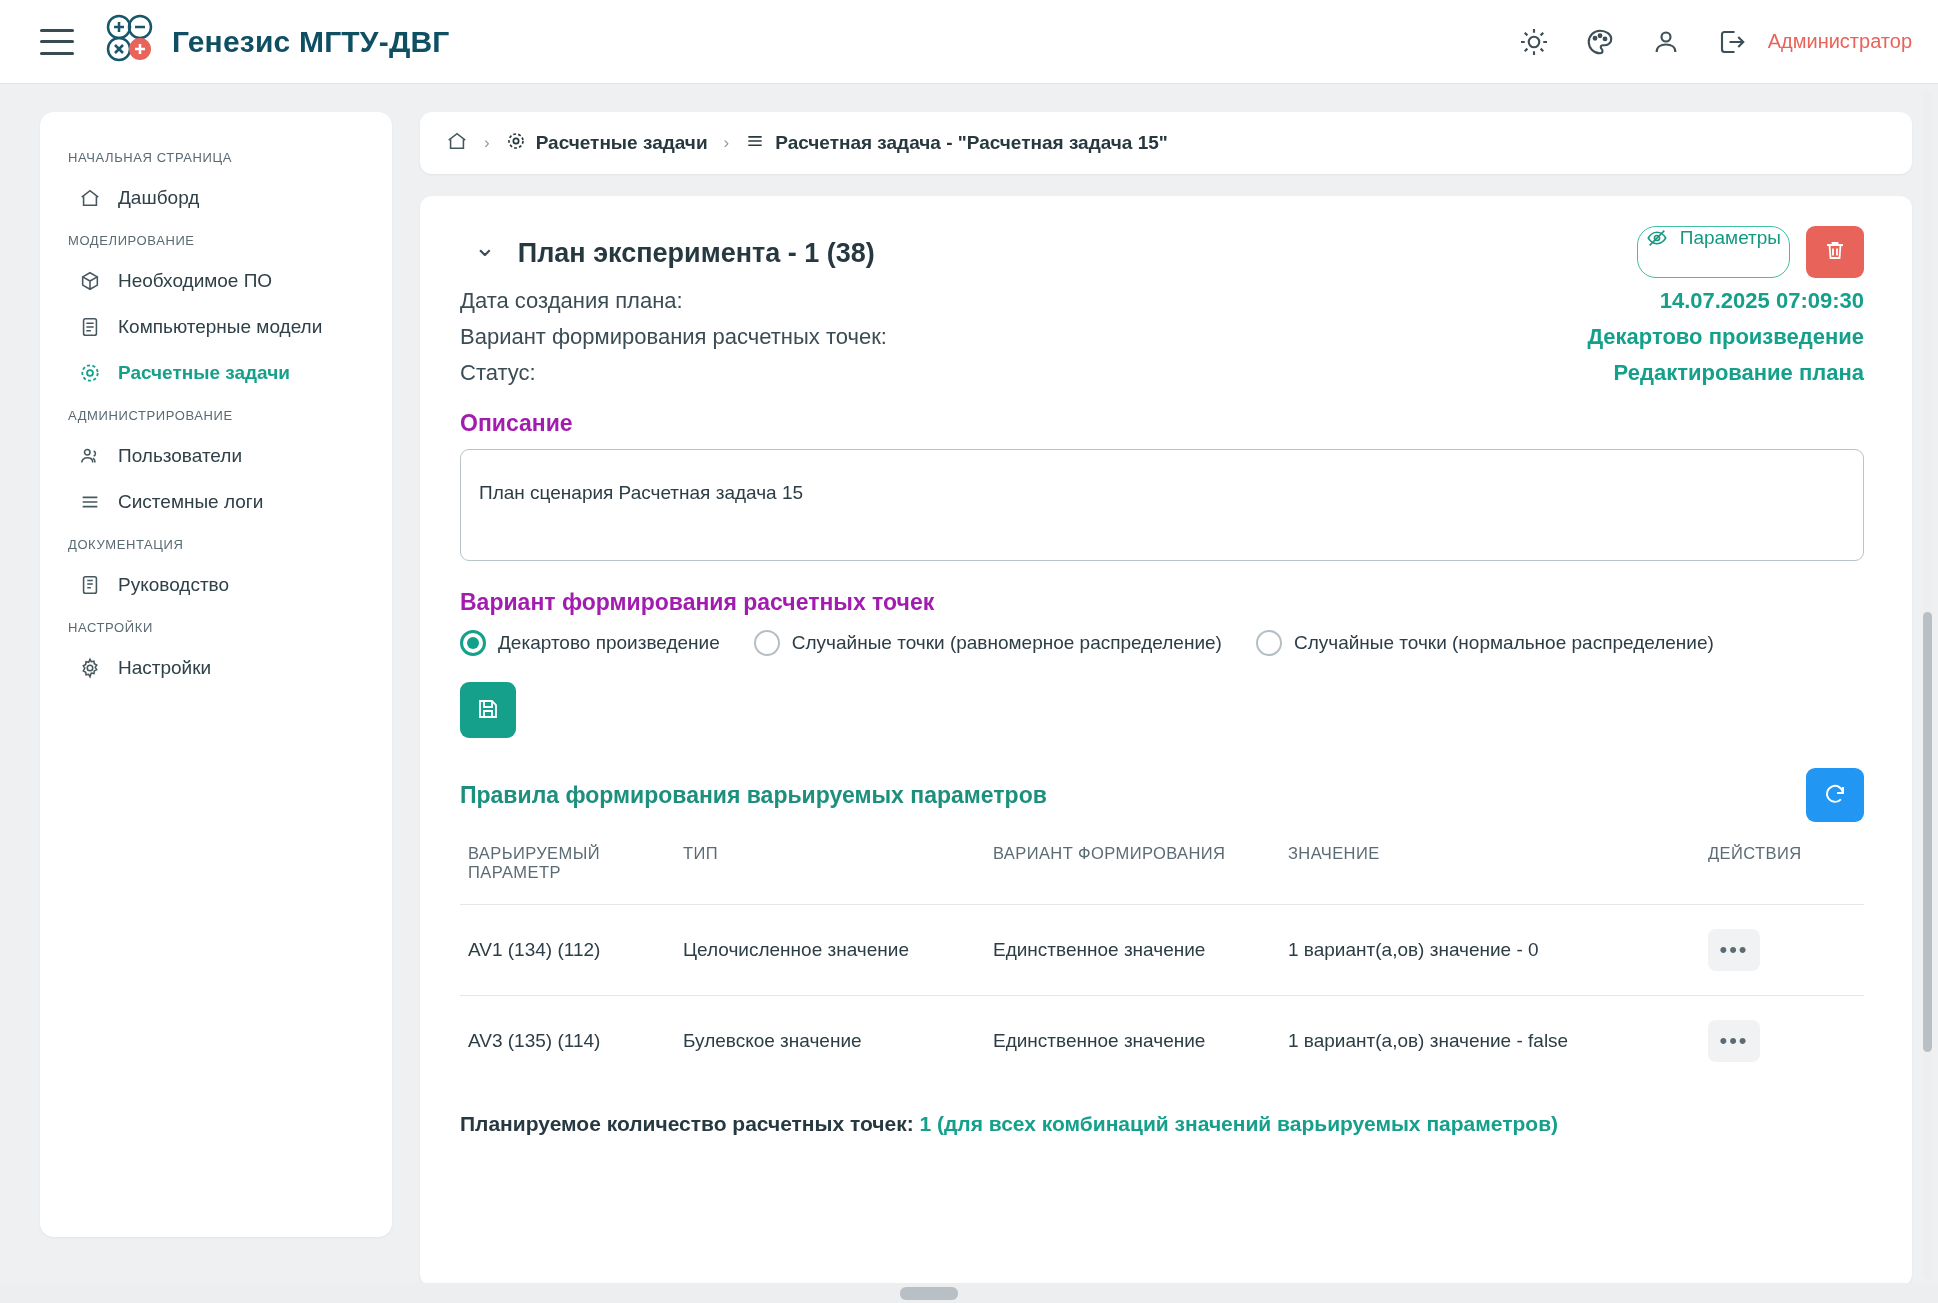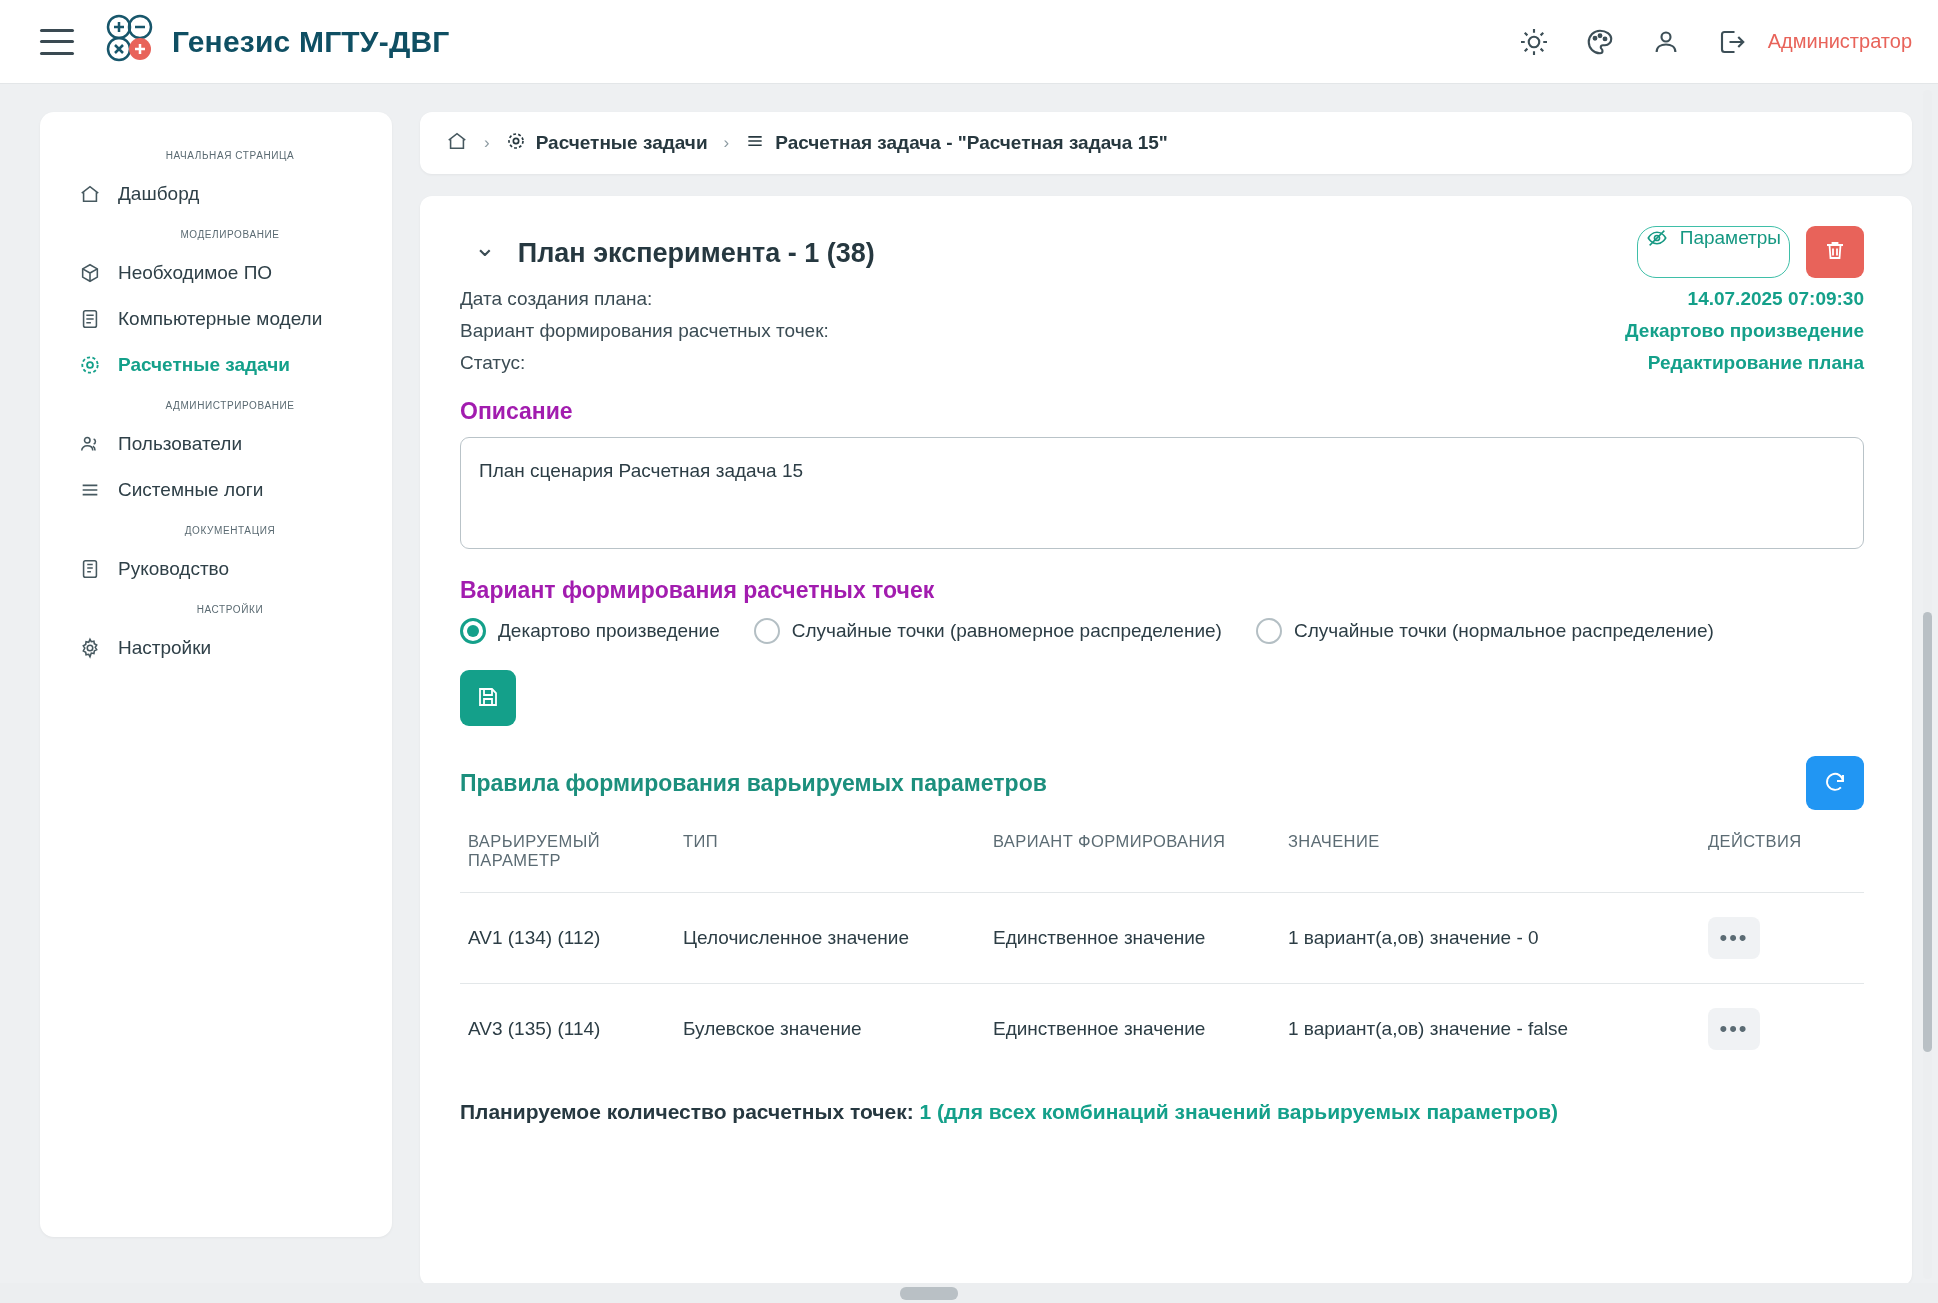--- a/index.html
+++ b/index.html
@@ -41,22 +41,22 @@
     padding: 28px 22px 0 40px;
   }
   .sidecard {
     background: #ffffff;
     border-radius: 14px;
     padding: 26px 0 24px 0;
     min-height: 1125px;
     box-shadow: 0 1px 3px rgba(0,0,0,.05);
   }
   .sec-title {
-    font-size: 10px; letter-spacing: .6px; color: #5a6a72;
-    padding: 12px 0 10px 28px; text-transform: uppercase; text-align: center;
+    font-size: 13px; letter-spacing: .6px; color: #5a6a72;
+    padding: 12px 0 10px 28px; text-transform: uppercase;
   }
   .nav-item {
     display: flex; align-items: center; gap: 16px;
     padding: 11px 0 11px 38px;
     font-size: 19px; color: #2f4048; cursor: pointer;
   }
   .nav-item .ic { width: 24px; height: 24px; flex: none; display: flex; align-items: center; justify-content: center; color: #46585f; }
   .nav-item.active { color: #14a08a; font-weight: bold; }
   .nav-item.active .ic { color: #14a08a; }
   
@@ -87,28 +87,28 @@
   .btn-params {
     border: 1px solid #3fbfa8; color: #159882; background: #fff;
     border-radius: 19px; height: 52px; padding: 0 8px;
     display: flex; align-items: flex-start; gap: 12px; font-size: 19px; cursor: pointer;
   }
   .btn-del {
     background: #e8635a; color: #fff; border: none; border-radius: 9px;
     width: 58px; height: 52px; display: flex; align-items: center; justify-content: center;
     cursor: pointer;
   }
-  .kv { display: flex; align-items: baseline; margin-top: 10px; font-size: 19px; }
+  .kv { display: flex; align-items: baseline; margin-top: 10px; font-size: 22px; }
   .kv .k { color: #3b4c54; }
   .kv .v { margin-left: auto; color: #14a08a; font-weight: bold; }
   .sub-h { font-size: 23px; font-weight: bold; color: #a21caf; margin: 24px 0 12px; }
   .desc-box {
     border: 1px solid #b9c3c8; border-radius: 9px;
     height: 112px; width: 100%;
-    padding: 22px 18px; font-size: 19px; color: #2c3d45;
+    padding: 32px 18px; font-size: 19px; color: #2c3d45;
     resize: none; font-family: "Liberation Sans", sans-serif;
     background: #fff;
     position: relative;
   }
   .radios { display: flex; align-items: center; gap: 34px; margin-top: 14px; }
   .radio { display: flex; align-items: center; gap: 12px; font-size: 19px; color: #2c3d45; cursor: pointer; }
   .rdot { width: 26px; height: 26px; border-radius: 50%; border: 2px solid #b4bfc4; flex: none; position: relative; }
   .radio.sel .rdot { border-color: #14a08a; border-width: 3px; }
   .radio.sel .rdot::after {
     content: ""; position: absolute; inset: 4px; border-radius: 50%; background: #14a08a;

